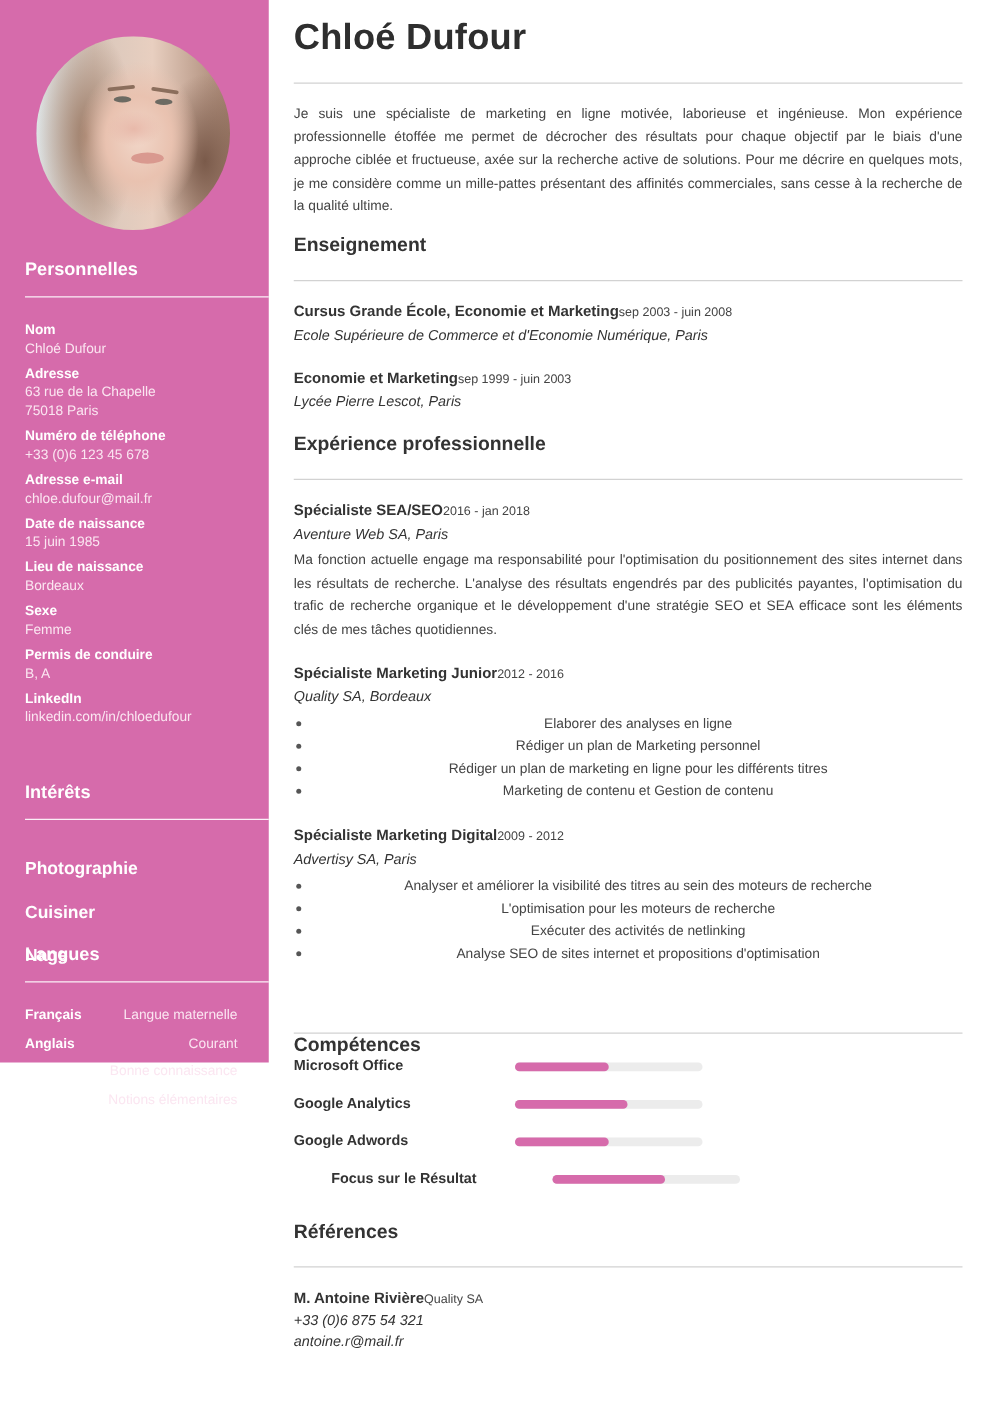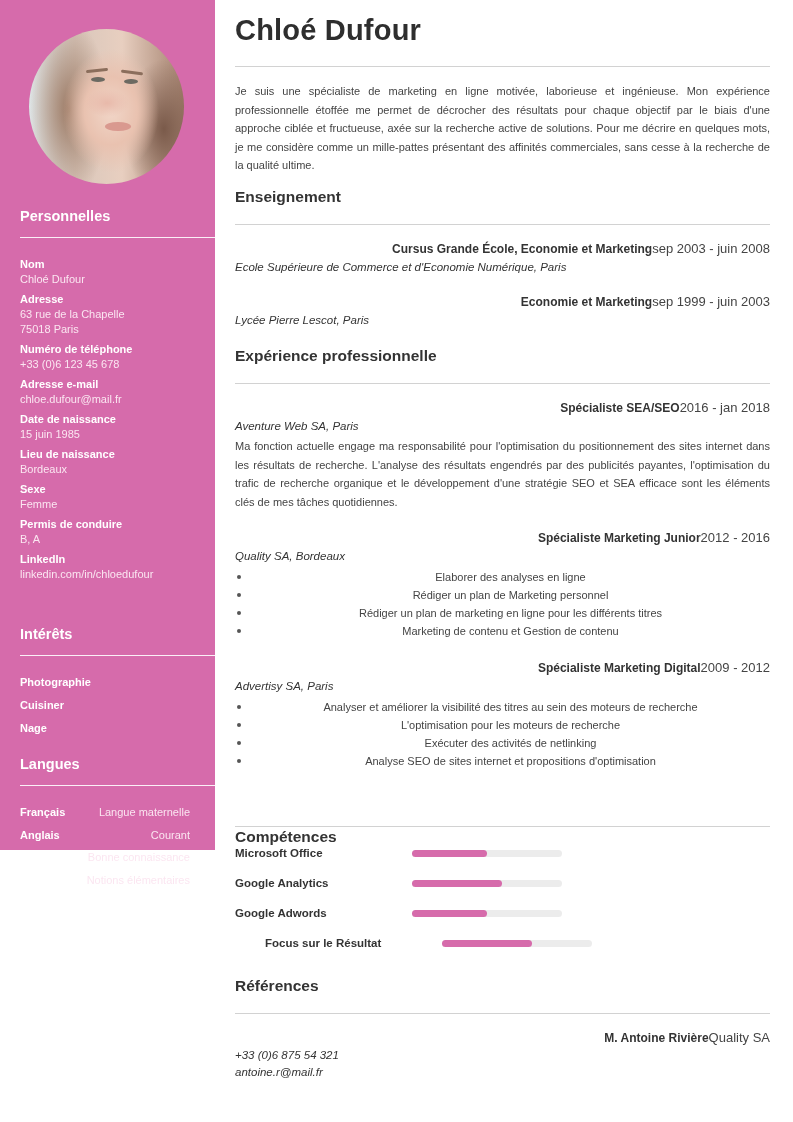--- a/index.html
+++ b/index.html
@@ -30,39 +30,39 @@
 
     .side-section-title { position: absolute; left: 20px; font-size: 14.5px; font-weight: bold; color: #ffffff; }
     .side-divider { position: absolute; left: 20px; width: 195px; height: 1px; background: #ffffff; opacity: 0.9; }
 
     .info-list { position: absolute; left: 20px; top: 257px; width: 185px; }
     .info-item { margin-bottom: 5px; }
     .info-label { font-size: 11px; font-weight: bold; color: #ffffff; line-height: 15px; }
     .info-value { font-size: 11px; color: #fbe6f1; line-height: 15px; }
 
     .interest-list { position: absolute; left: 20px; top: 675px; }
-    .interest-item { font-size: 11px; font-weight: bold; color: #ffffff; line-height: 15px; height: 23px; }
+    .interest-item { font-size: 14px; font-weight: bold; color: #ffffff; line-height: 15px; height: 23px; margin-top: 12px; }
 
     .lang-list { position: absolute; left: 20px; top: 805px; width: 170px; }
     .lang-row { display: flex; justify-content: space-between; height: 22.5px; font-size: 11px; line-height: 15px; }
     .lang-name { font-weight: bold; color: #ffffff; }
     .lang-level { color: #fbe6f1; text-align: right; }
 
     
     .main { position: relative; flex: 1; height: 1122px; }
     .name { position: absolute; left: 20px; top: 14px; font-size: 29px; font-weight: bold; color: #2e2e2e; letter-spacing: 0.2px; }
     .main-divider { position: absolute; left: 20px; width: 535px; height: 1px; background: #d2d2d2; }
     .summary { position: absolute; left: 20px; top: 82px; width: 535px; font-size: 11px; line-height: 18.5px; color: #444444; text-align: justify; }
 
     .section-title { position: absolute; left: 20px; font-size: 15.5px; font-weight: bold; color: #333333; }
 
     .entry { position: absolute; left: 20px; width: 535px; }
-    .entry-head { display: flex; justify-content: flex-end; align-items: baseline; }
+    .entry-head { display: flex; justify-content: flex-start; align-items: baseline; }
     .entry-title { font-size: 12px; font-weight: bold; color: #333333; line-height: 18px; }
-    .entry-date { font-size: 13px; color: #444444; line-height: 18px; }
+    .entry-date { font-size: 10px; color: #444444; line-height: 18px; }
     .entry-sub { font-size: 11.5px; font-style: italic; color: #333333; line-height: 19px; }
     .entry-desc { font-size: 11px; line-height: 18.5px; color: #444444; text-align: justify; margin-top: 1px; }
     .bullets { list-style: none; margin-top: 2px; text-align: center; }
     .bullets li { position: relative; padding-left: 16px; font-size: 11px; line-height: 18px; color: #444444; }
     .bullets li::before { content: ""; position: absolute; left: 2px; top: 7px; width: 4px; height: 4px; border-radius: 50%; background: #555555; }
 
     .skill-row { position: absolute; left: 20px; width: 535px; height: 18px; display: flex; align-items: center; }
     .skill-name { width: 177px; font-size: 11.5px; font-weight: bold; color: #333333; }
     .skill-track { position: relative; width: 150px; height: 7px; border-radius: 4px; background: #ececec; }
     .skill-fill { position: absolute; left: 0; top: 0; height: 7px; border-radius: 4px; background: #D66BAB; }

